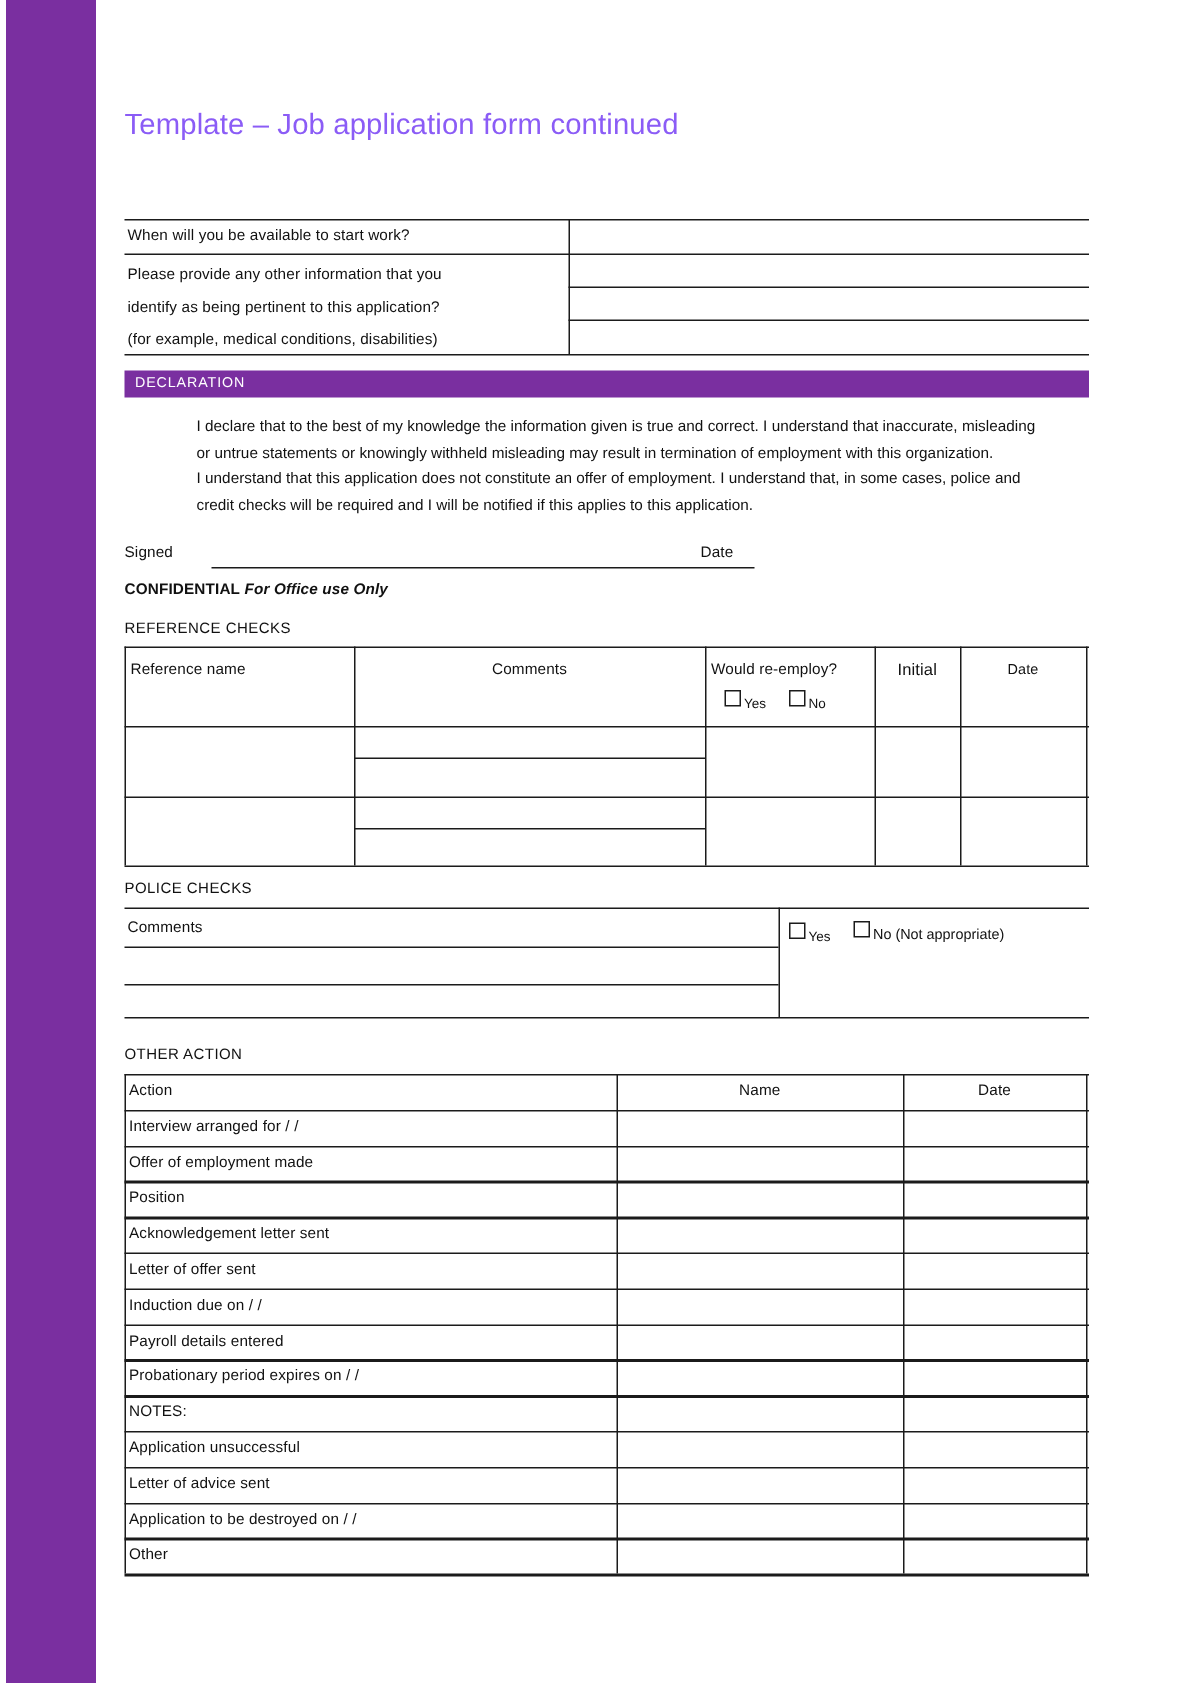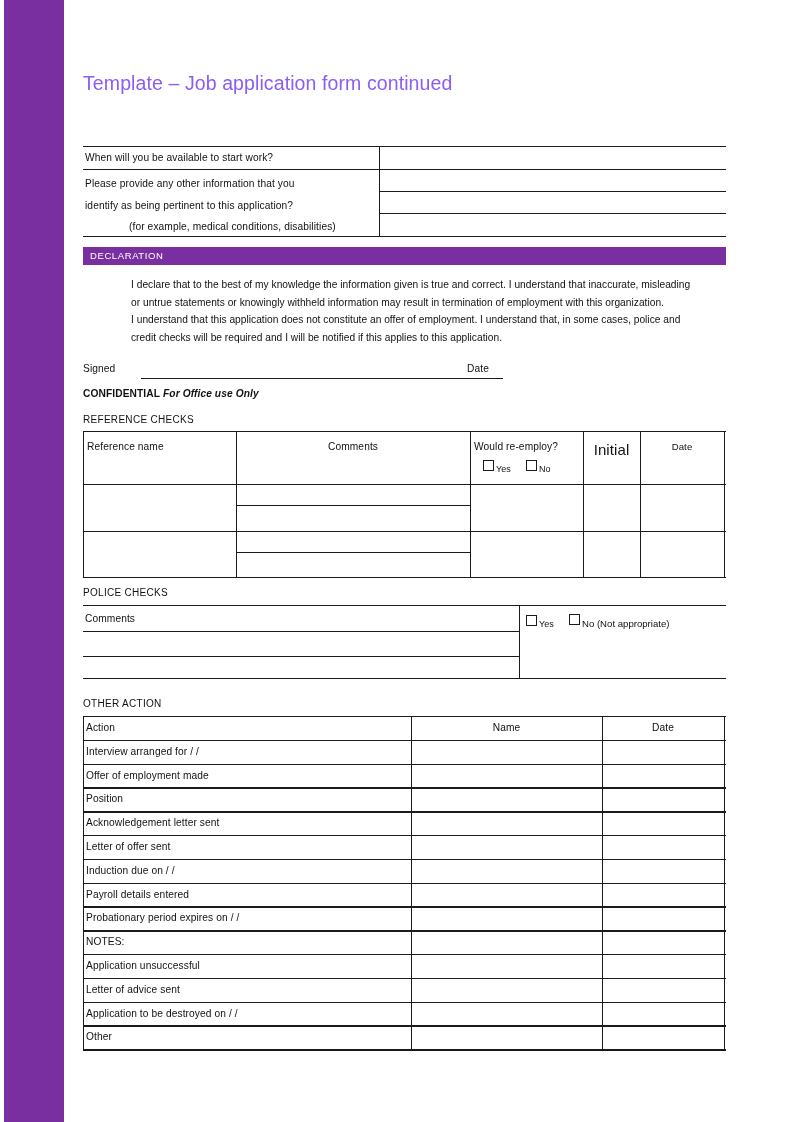--- a/index.html
+++ b/index.html
@@ -121,35 +121,35 @@
 <div id="sidebar"></div>
 
 <div id="page">
 
   <div id="doc-title">Template – Job application form continued</div>
 
 
   <div class="cell-text" style="left:2px; top:152px;">When will you be available to start work?</div>
   <div class="cell-text" style="left:2px; top:178px;">Please provide any other information that you</div>
   <div class="cell-text" style="left:2px; top:200px;">identify as being pertinent to this application?</div>
-  <div class="cell-text" style="left:2px; top:221px;margin-left:44px;">(for example, medical  conditions, disabilities)</div>
+  <div class="cell-text" style="left:2px; top:221px;">(for example, medical  conditions, disabilities)</div>
 
   <div class="hline" style="left:0px; top:146px; width:643px;"></div>
   <div class="hline" style="left:0px; top:169px; width:643px;"></div>
   <div class="hline" style="left:296px; top:191px; width:347px;"></div>
   <div class="hline" style="left:296px; top:213px; width:347px;"></div>
   <div class="hline" style="left:0px; top:236px; width:643px;"></div>
 
   <div class="vline" style="left:296px; top:146px; height:90px;"></div>
 
   <div class="purple-bar" style="top:247px;">DECLARATION</div>
 
   <div id="declaration-body">
     <p>I declare that to the best of my knowledge the information given is true and correct.  I understand that inaccurate, misleading</p>
-    <p>or untrue statements or knowingly withheld information may result in termination of employment with this organization.</p>
+    <p>or untrue statements or knowingly withheld misleading may result in termination of employment with this organization.</p>
     <p>I understand that this application does not constitute an offer of employment. I understand that, in some cases, police and</p>
     <p>credit checks will be required and I will be notified if this applies to this application.</p>
   </div>
 
   <div class="cell-text" style="left:0px; top:363px;">Signed</div>
   <div class="cell-text" style="left:384px; top:363px;">Date</div>
   <div class="hline" style="left:58px; top:378px; width:362px;"></div>
 
   <div class="cell-text" style="left:0px; top:388px;font-weight:bold;">
     <span>CONFIDENTIAL</span><span>&nbsp;</span><span class="italic">For Office use Only</span>
@@ -167,21 +167,21 @@
   <div class="vline" style="left:0px;   top:431px; height:146px;"></div>
   <div class="vline" style="left:153px; top:431px; height:146px;"></div>
   <div class="vline" style="left:387px; top:431px; height:146px;"></div>
   <div class="vline" style="left:500px; top:431px; height:146px;"></div>
   <div class="vline" style="left:557px; top:431px; height:146px;"></div>
   <div class="vline" style="left:641px; top:431px; height:146px;"></div>
 
   <div class="cell-text" style="left:4px; top:441px;">Reference name</div>
   <div class="cell-text center" style="left:153px; top:441px; width:234px;">Comments</div>
   <div class="cell-text" style="left:391px; top:441px;">Would re-employ?</div>
-  <div class="cell-text center" style="left:500px; top:441px; width:57px; font-size:15px;">Initial</div>
+  <div class="cell-text center" style="left:500px; top:441px; width:57px; font-size:11px;">Initial</div>
   <div class="cell-text center" style="left:557px; top:441px; width:84px; font-size:9.6px;">Date</div>
 
   <div class="chk" style="left:400px; top:460px;"></div>
   <div class="chk-label" style="left:413px; top:464px;">Yes</div>
   <div class="chk" style="left:443px; top:460px;"></div>
   <div class="chk-label" style="left:456px; top:464px;">No</div>
 
   <div class="sec-label" style="top:587px;">POLICE CHECKS</div>
 
   <div class="hline" style="left:0px; top:605px; width:643px;"></div>

